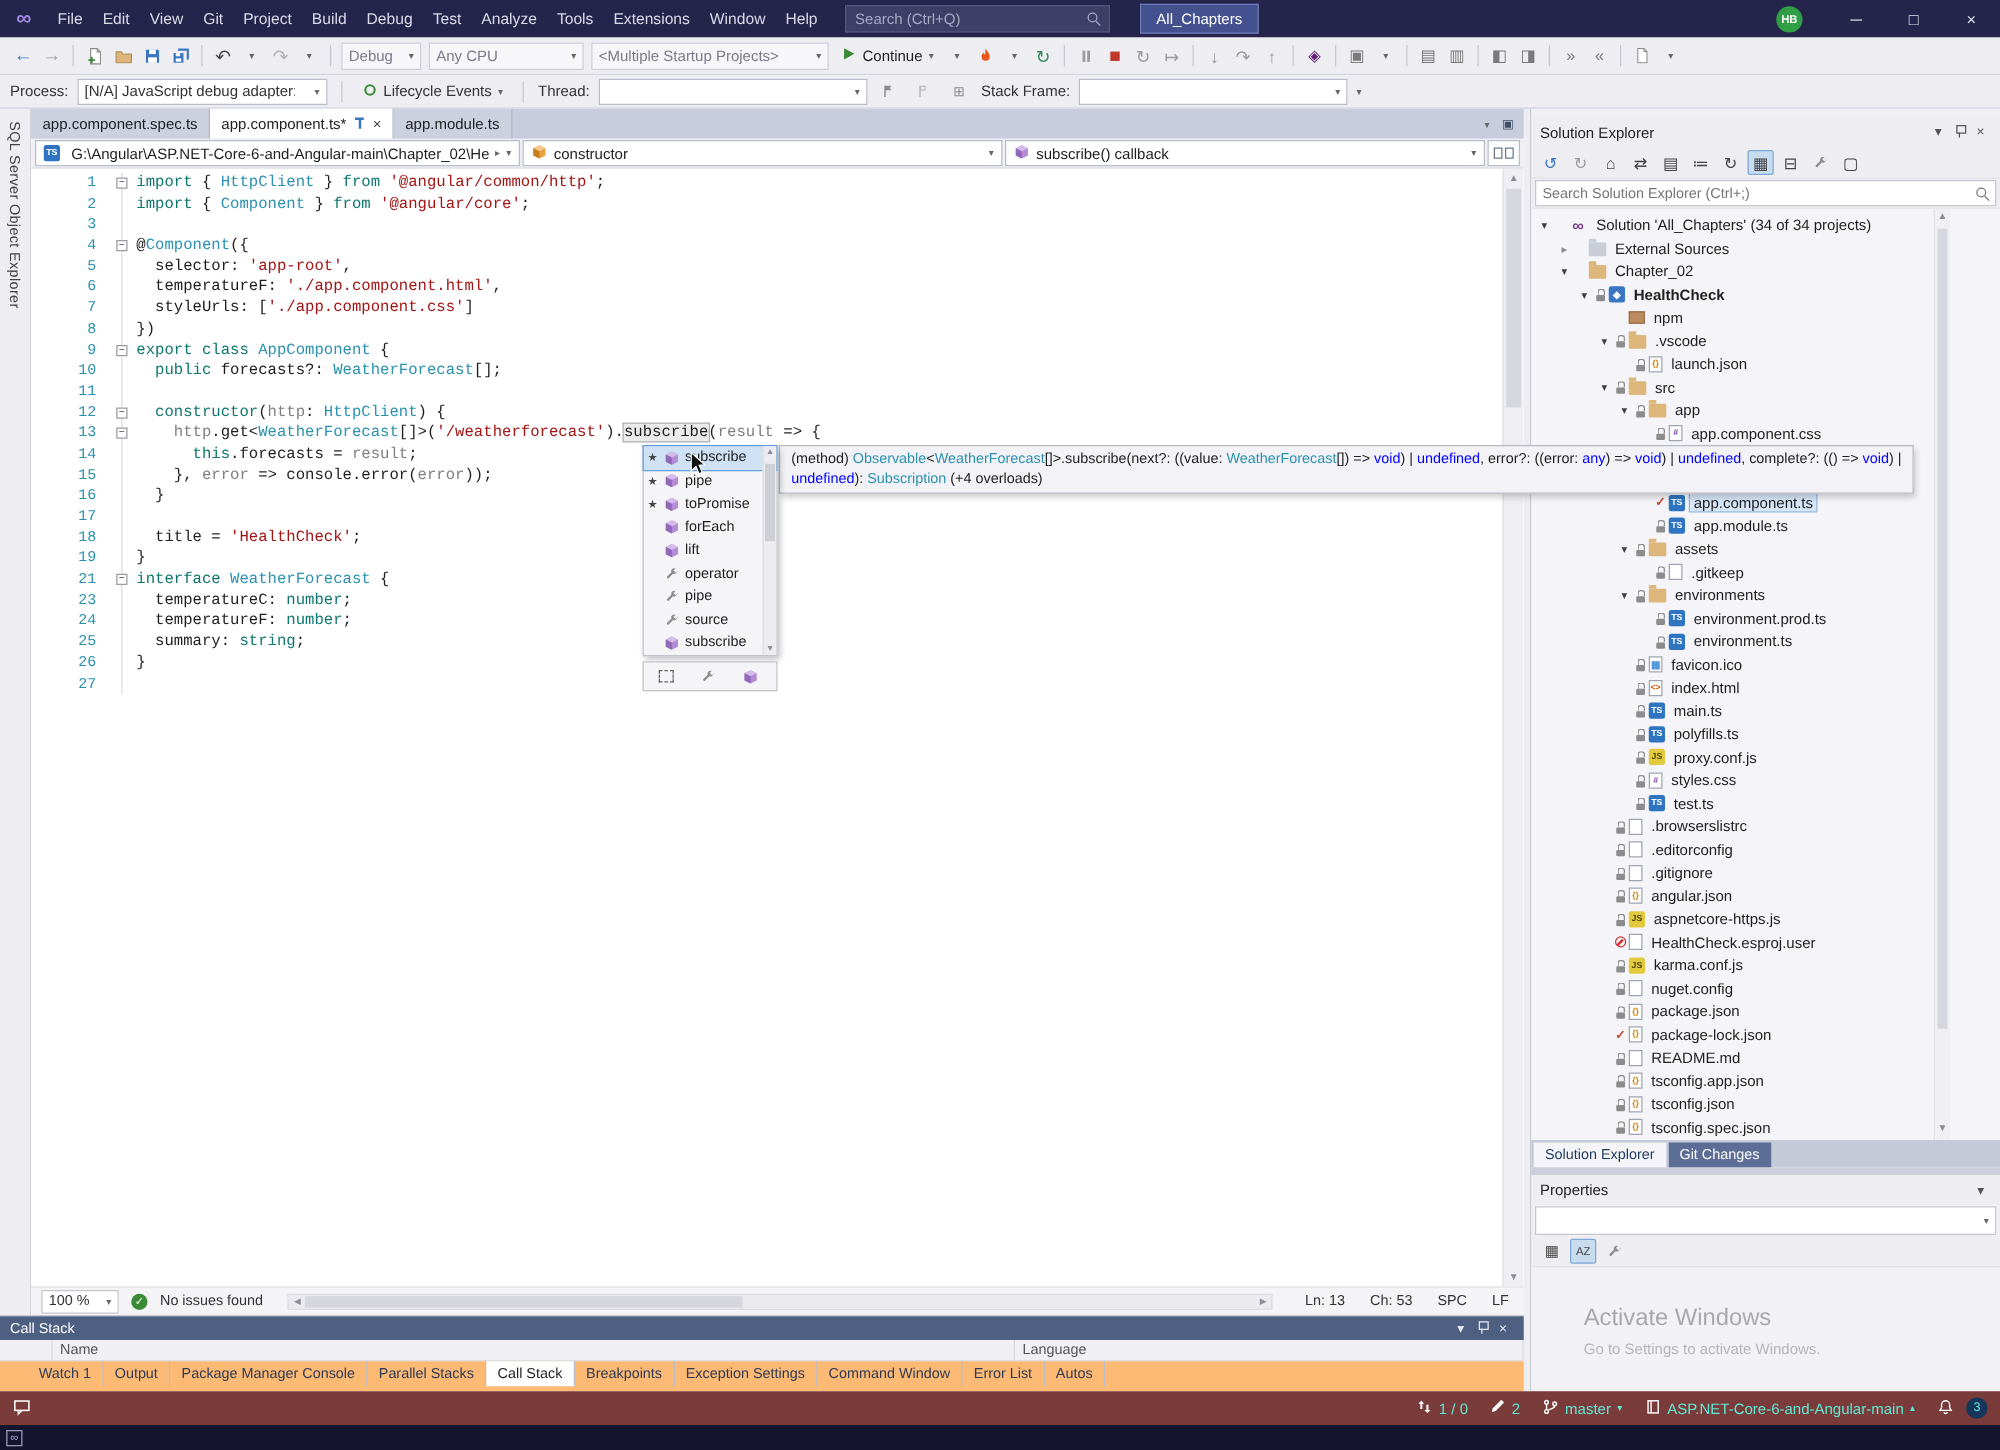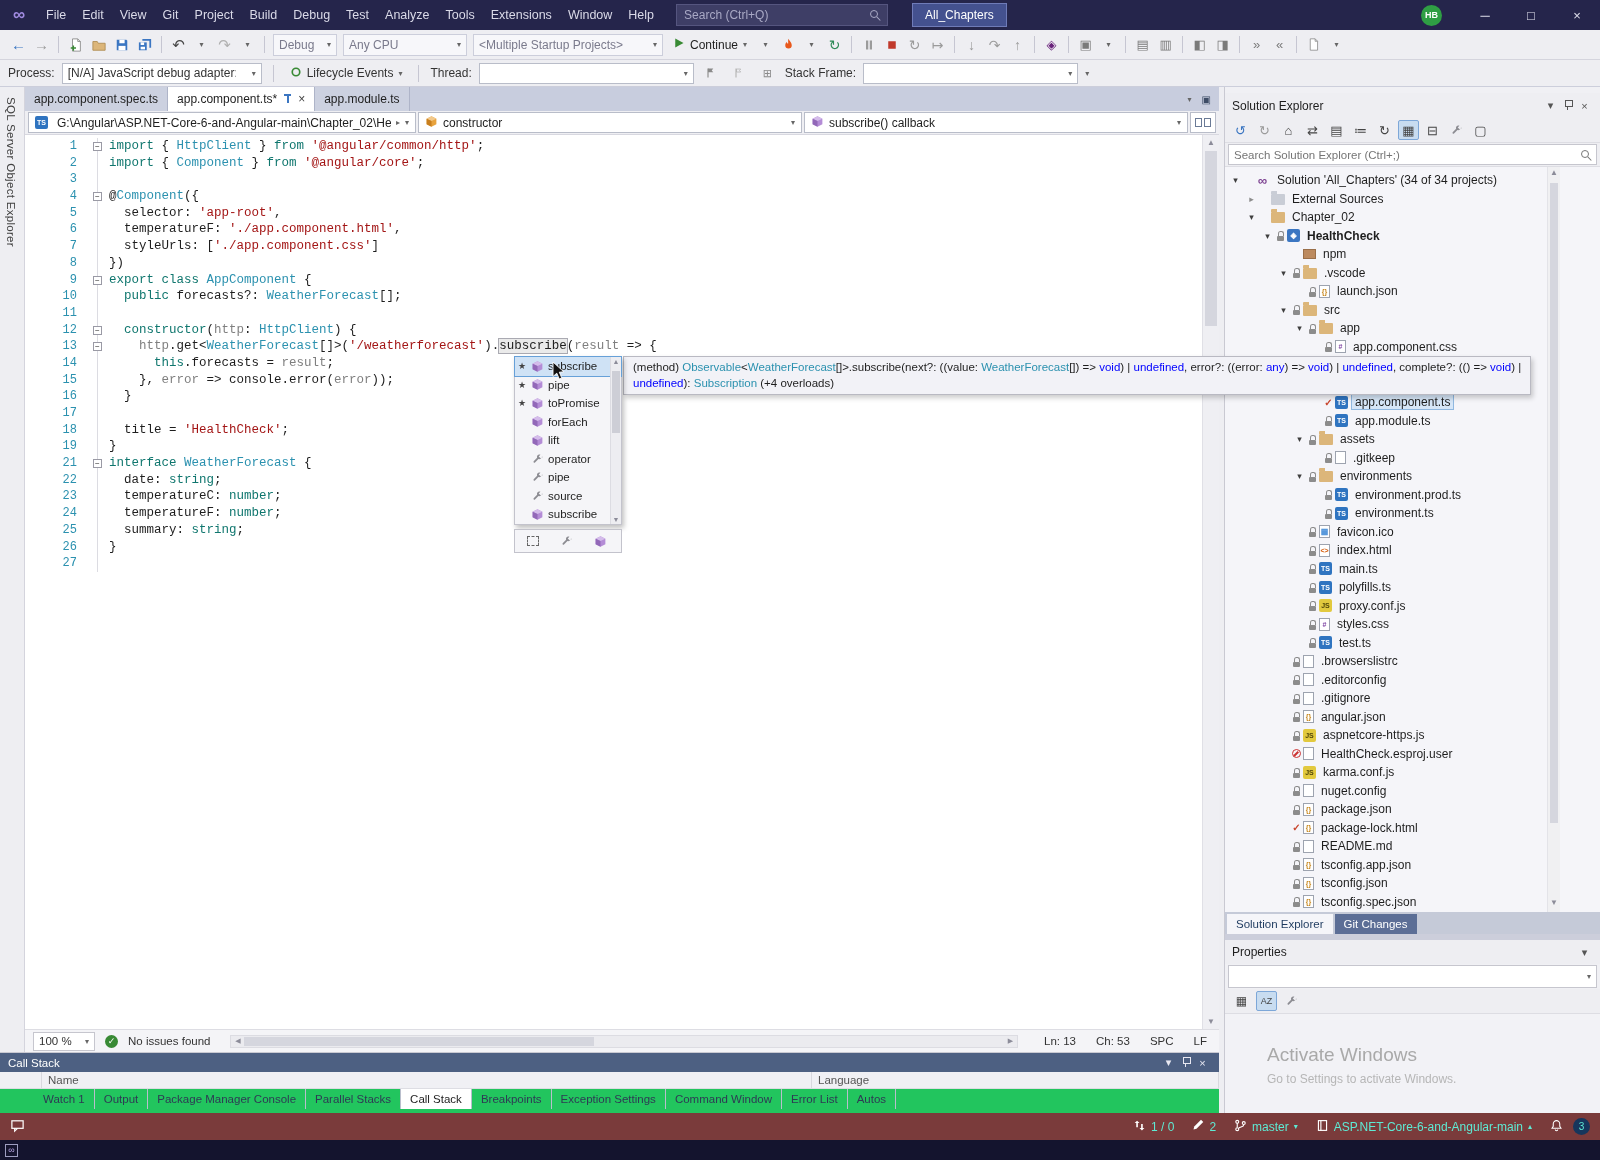--- a/index.html
+++ b/index.html
@@ -143,21 +143,21 @@
 .wm1{font-size:19px;color:#A9A9A9}
 .wm2{font-size:12px;color:#B6B6B6;margin-top:6px}
 
 
 .callstack{position:absolute;left:0;top:1052px;width:1219px;height:37px;background:#fff;border-top:1px solid #C9C9D2}
 .cs-head{height:19px;background:#4D6082;color:#fff;display:flex;align-items:center;padding:0 8px;font-size:11.5px}
 .cs-head .wicon{color:#E8E8F2}
 .cs-head .pin::before{border-color:#E8E8F2}.cs-head .pin::after{background:#E8E8F2}
 .cs-cols{height:17px;background:#F0F0F4;border-bottom:1px solid #DDDDE3;display:flex;font-size:11.5px;color:#555}
 .cs-col{padding:0 6px;border-right:1px solid #D8D8DE;display:flex;align-items:center}
-.bottomtabs{position:absolute;left:0;top:1089px;width:1219px;height:24px;background:#22c55e;display:flex;align-items:flex-start;padding-left:34px}
+.bottomtabs{position:absolute;left:0;top:1089px;width:1219px;height:24px;background:#fdba74;display:flex;align-items:flex-start;padding-left:22px}
 .btab{height:20px;padding:0 9px;display:flex;align-items:center;font-size:11.5px;color:#2E3A54;border-right:1px solid #B9BECC}
 .btab.active{background:#fff;color:#1E1E1E}
 
 
 .statusbar{position:absolute;left:0;top:1113px;right:0;height:27px;background:#7A3B3B;color:#5eead4;display:flex;align-items:center;padding:0 10px;font-size:12px}
 .sb-right{margin-left:auto;display:flex;align-items:center;gap:18px;padding-right:8px}
 .sb-item{display:flex;align-items:center;gap:5px}
 .sb-caret{font-size:8px}
 .badge{width:17px;height:17px;border-radius:50%;background:#16365C;display:flex;align-items:center;justify-content:center;font-size:10px;margin-left:2px}
 .taskbar{position:absolute;left:0;top:1140px;right:0;height:20px;background:#14142E;display:flex;align-items:center;padding:0 5px}
@@ -524,25 +524,20 @@
             <span class="ctext"><span class="tk-p">}</span></span>
           </div>
           <div class="code-row">
             <span class="ln">21</span>
             <span class="fold">
               <span class="foldbox">−</span>
             </span>
             <span class="ctext"><span class="tk-k">interface</span><span class="tk-p"> </span><span class="tk-t">WeatherForecast</span><span class="tk-p"> {</span></span>
           </div>
           <div class="code-row">
-            <span class="ln">22</span>
-            <span class="fold"></span>
-            <span class="ctext"><span class="tk-p">  date: </span><span class="tk-k">string</span><span class="tk-p">;</span></span>
-          </div>
-          <div class="code-row">
             <span class="ln">23</span>
             <span class="fold"></span>
             <span class="ctext"><span class="tk-p">  temperatureC: </span><span class="tk-k">number</span><span class="tk-p">;</span></span>
           </div>
           <div class="code-row">
             <span class="ln">24</span>
             <span class="fold"></span>
             <span class="ctext"><span class="tk-p">  temperatureF: </span><span class="tk-k">number</span><span class="tk-p">;</span></span>
           </div>
           <div class="code-row">
@@ -911,21 +906,21 @@
               <span class="lk"></span>
             </span>
             <span class="ti tdoc ti-json">{}</span>
             <span class="tlabel">package.json</span>
           </div>
           <div class="tree-row">
             <span class="tind" style="width: 48px;"></span>
             <span class="tarrow"></span>
             <span class="tstat chk">✓</span>
             <span class="ti tdoc ti-json">{}</span>
-            <span class="tlabel">package-lock.html</span>
+            <span class="tlabel">package-lock.json</span>
           </div>
           <div class="tree-row">
             <span class="tind" style="width: 48px;"></span>
             <span class="tarrow"></span>
             <span class="tstat">
               <span class="lk"></span>
             </span>
             <span class="ti tdoc ti-doc"></span>
             <span class="tlabel">README.md</span>
           </div>

